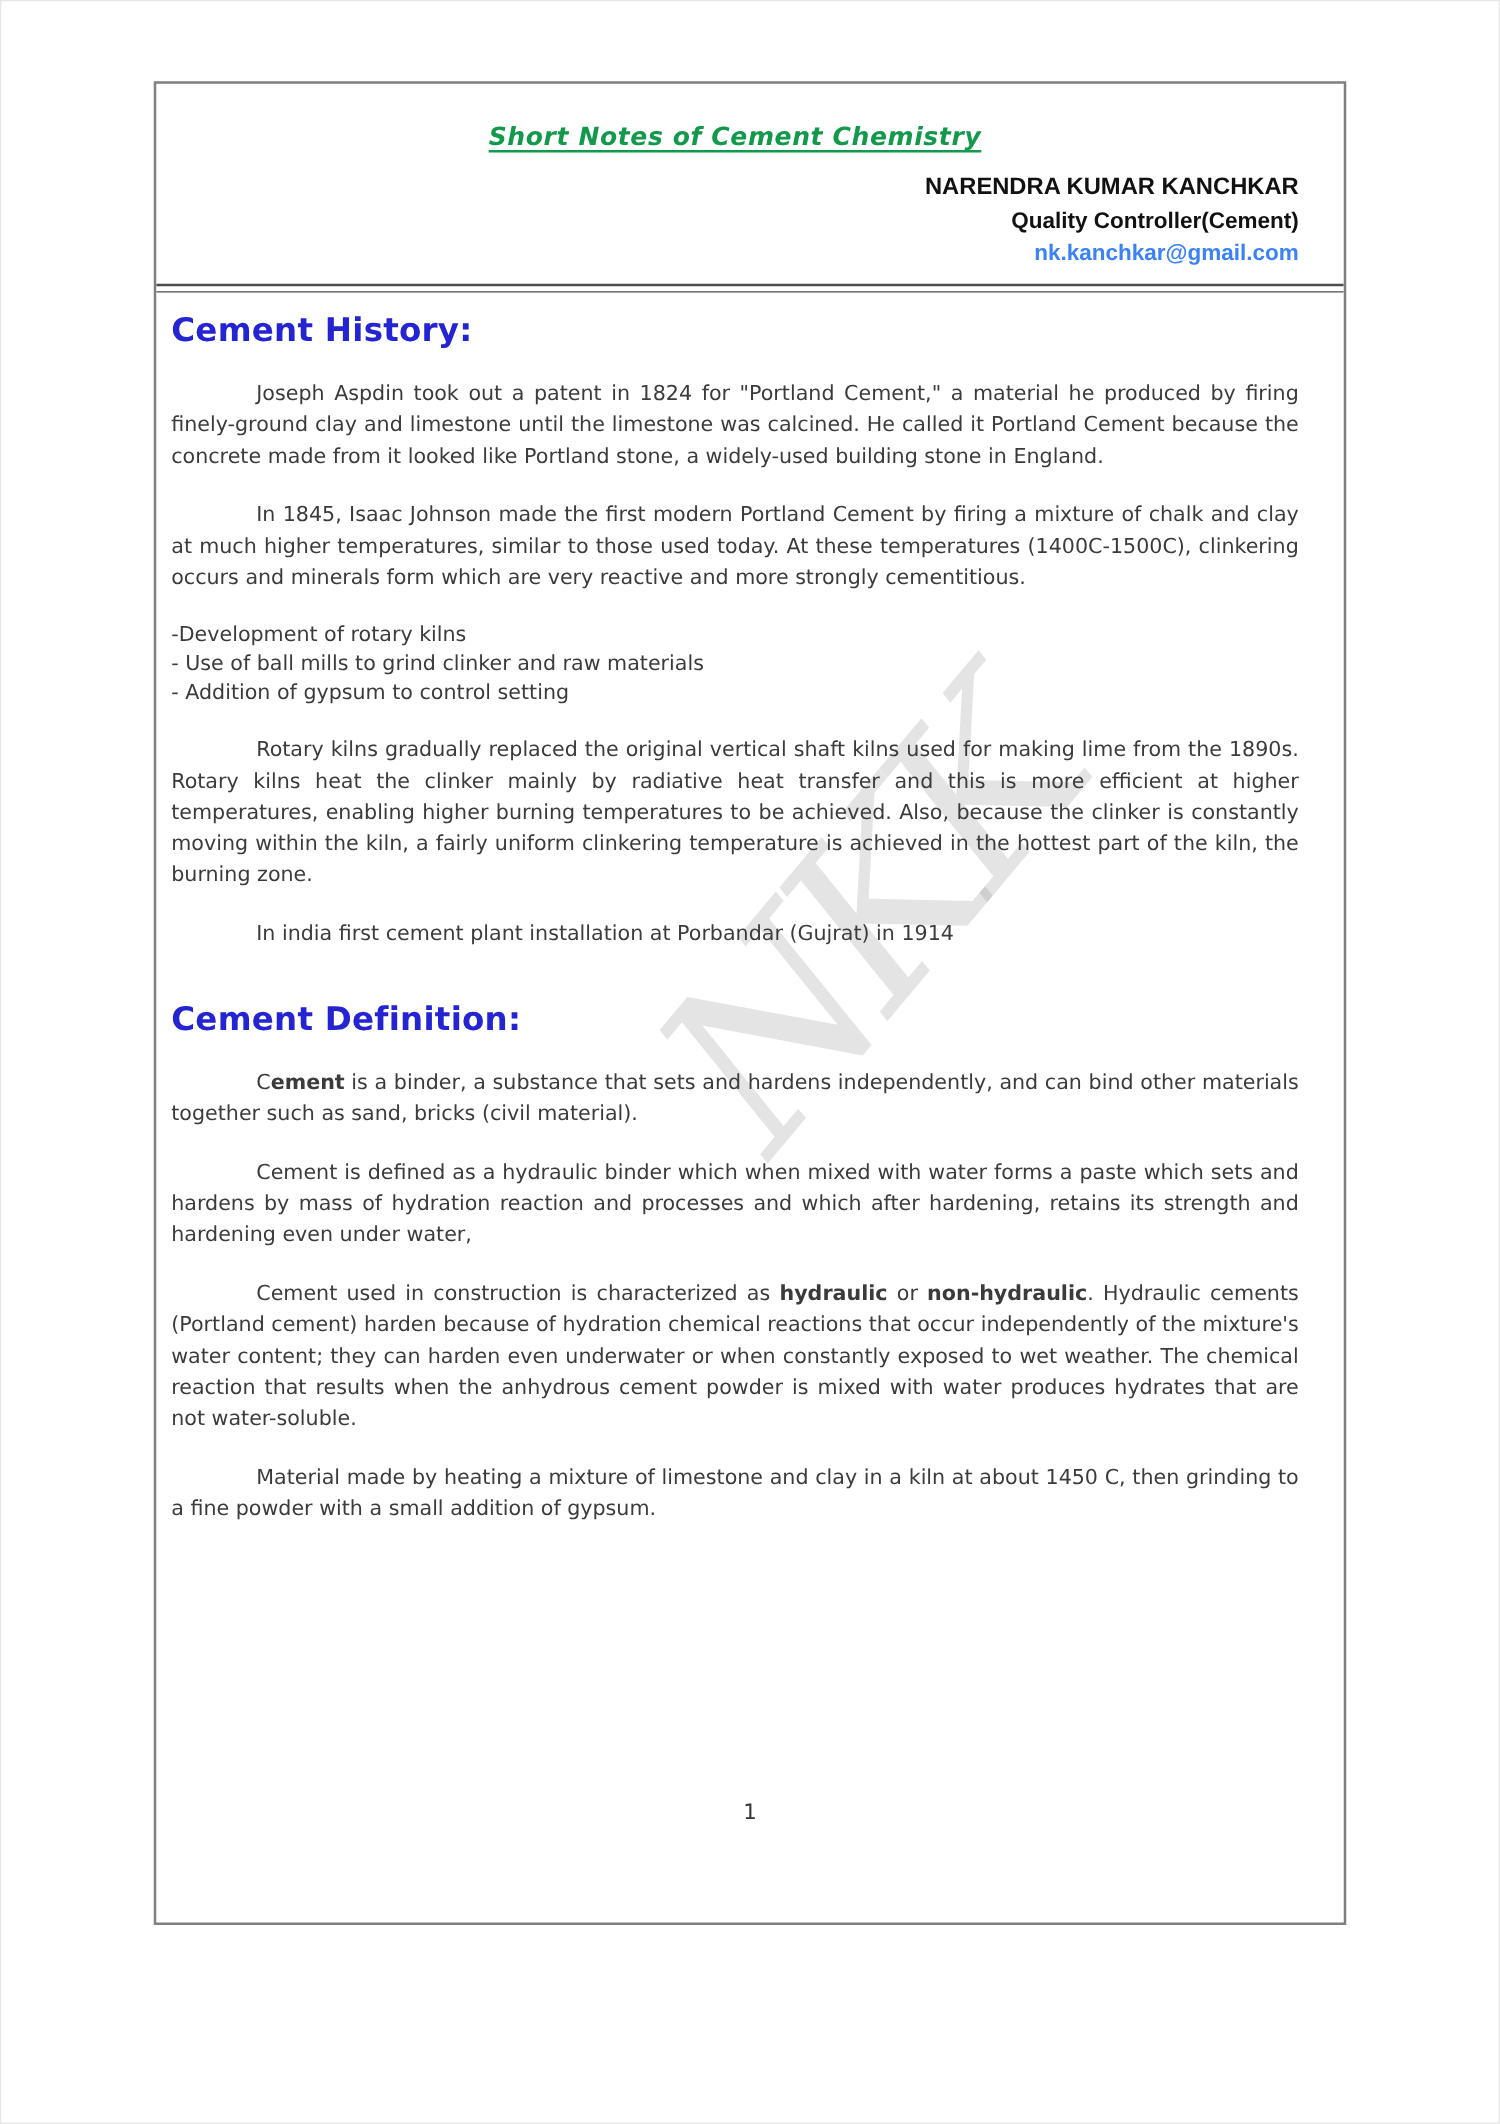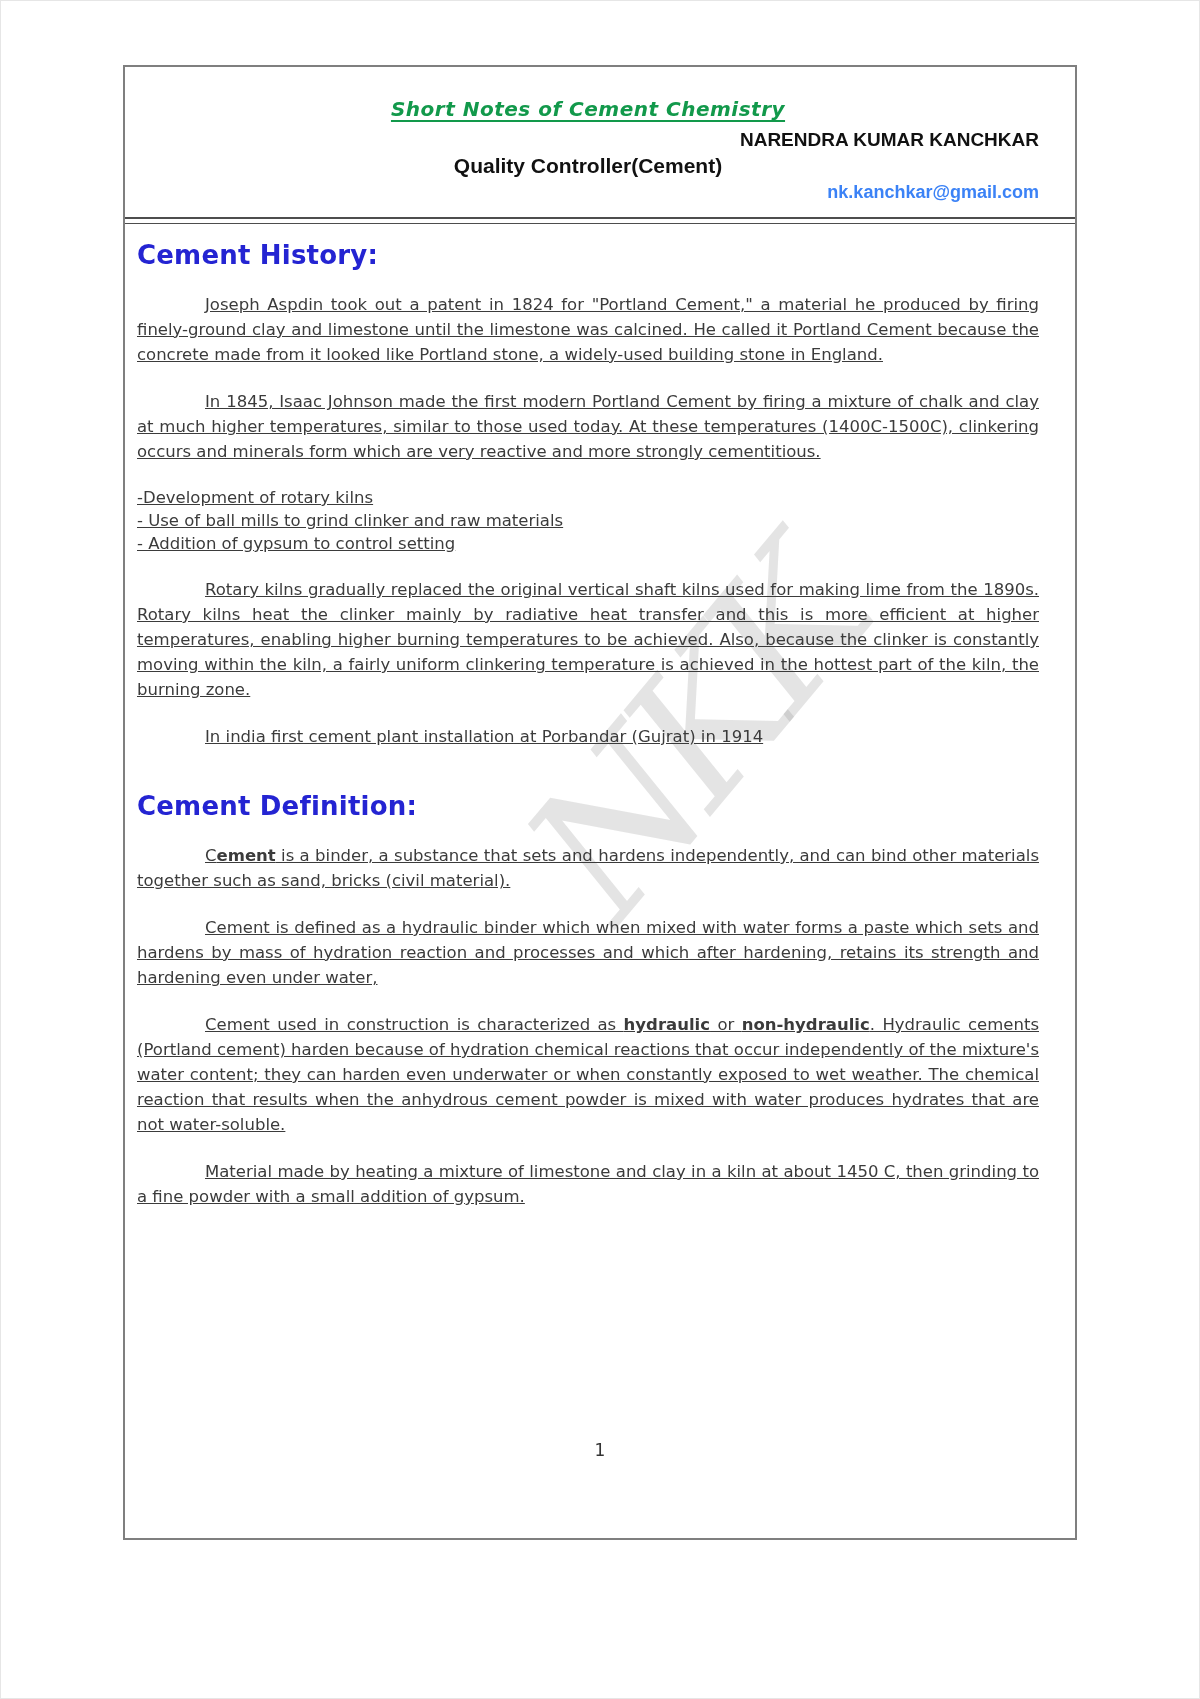--- a/index.html
+++ b/index.html
@@ -48,28 +48,28 @@
     font-weight: bold;
     font-style: italic;
     color: #12994B;
     text-decoration: underline;
     text-decoration-color: #12994B;
     text-decoration-thickness: 2px;
     text-underline-offset: 4px;
     letter-spacing: 0.5px;
   }
   .author-block {
-    margin-top: 6px;
+    margin-top: 16px;
     text-align: right;
     font-family: "Liberation Sans", sans-serif;
     line-height: 26px;
     color: #111111;
   }
   .author-name  { font-size: 19px; font-weight: bold; }
-  .author-role  { font-size: 21px; font-weight: bold; text-align: center; }
+  .author-role  { font-size: 18px; font-weight: bold; }
   .author-email { font-size: 18px; font-weight: bold; color: #3b82f6; }
   .double-rule {
     margin: 12px -36px 0 -12px;
     height: 7px;
     border-top: 2px solid #4d4d4d;
     border-bottom: 1px solid #4d4d4d;
   }
   
   .sections {
     position: relative;
@@ -83,21 +83,20 @@
     font-size: 26px;
     line-height: 30px;
     font-weight: bold;
     color: #2424D2;
     letter-spacing: 0.2px;
   }
   .section-heading:first-child { margin-top: 16px; }
   .para {
     margin: 22px 0 0 0;
     text-align: justify;
-    text-decoration: underline;
   }
   .para.indent { text-indent: 68px; }
   .para.tight  { margin-top: 0; line-height: 23px; }
   .para.list-line { line-height: 23px; }
   .bold { font-weight: bold; }
   
   .page-number {
     position: absolute;
     left: 0; right: 0;
     bottom: 78px;

